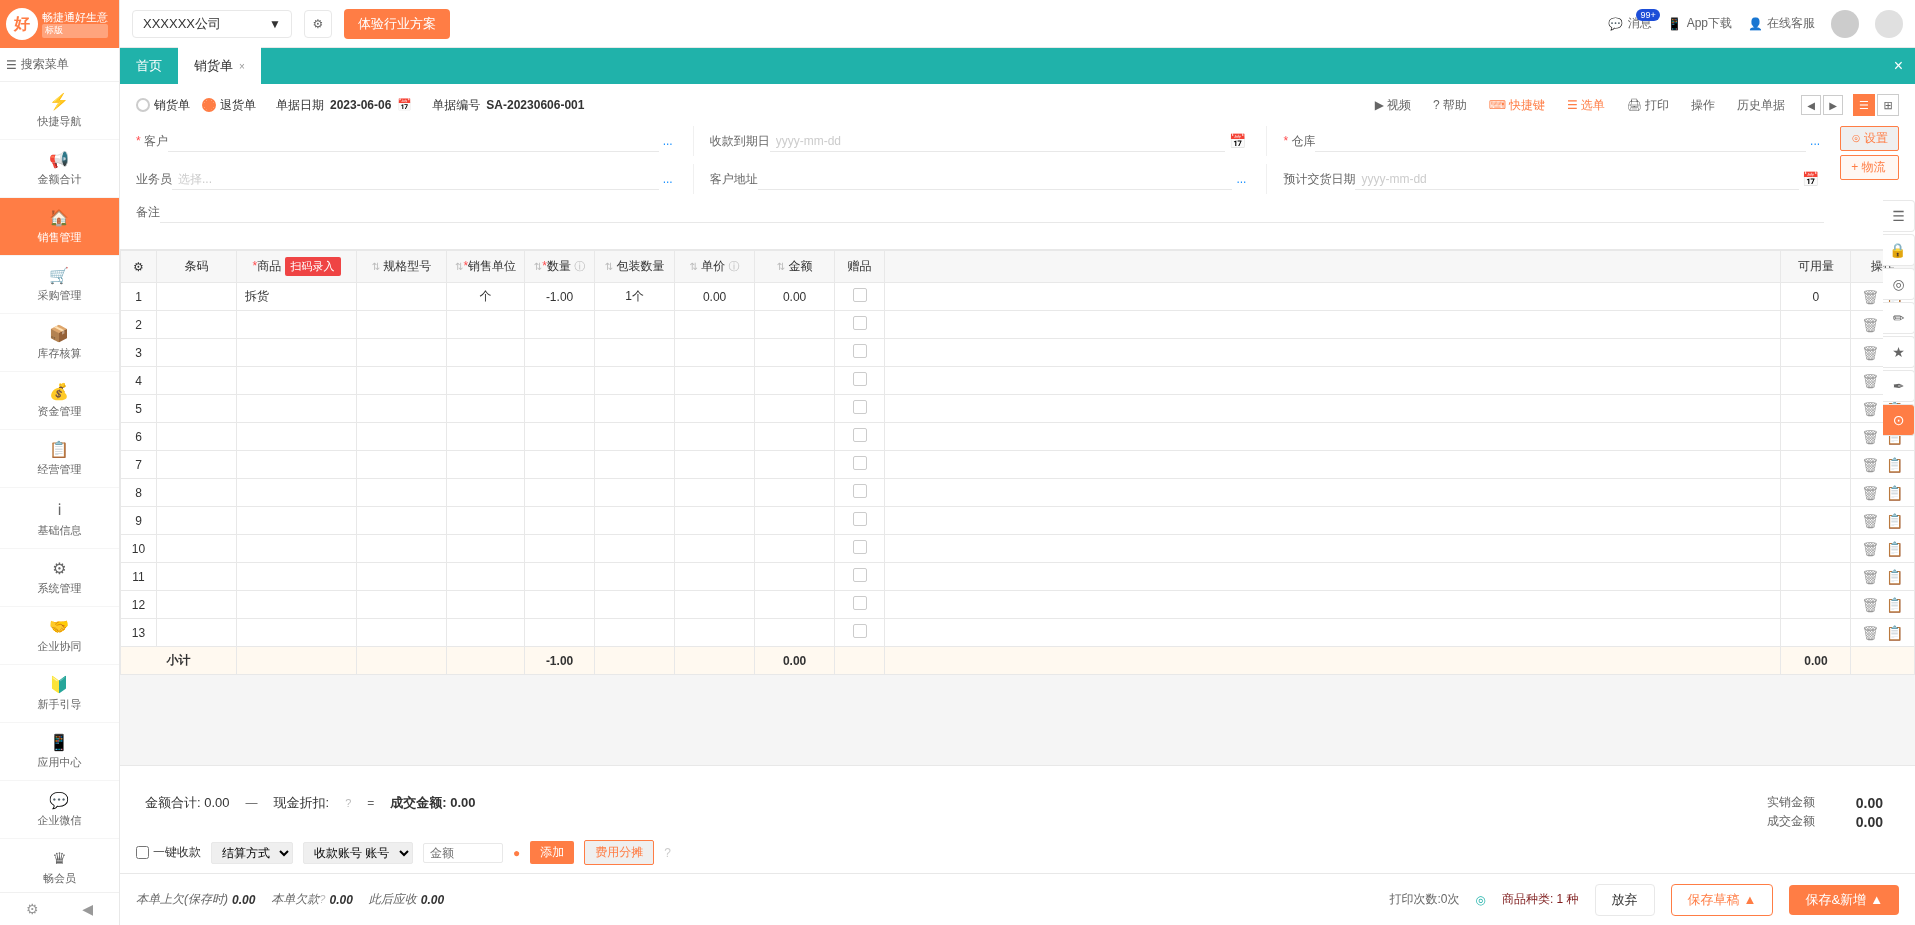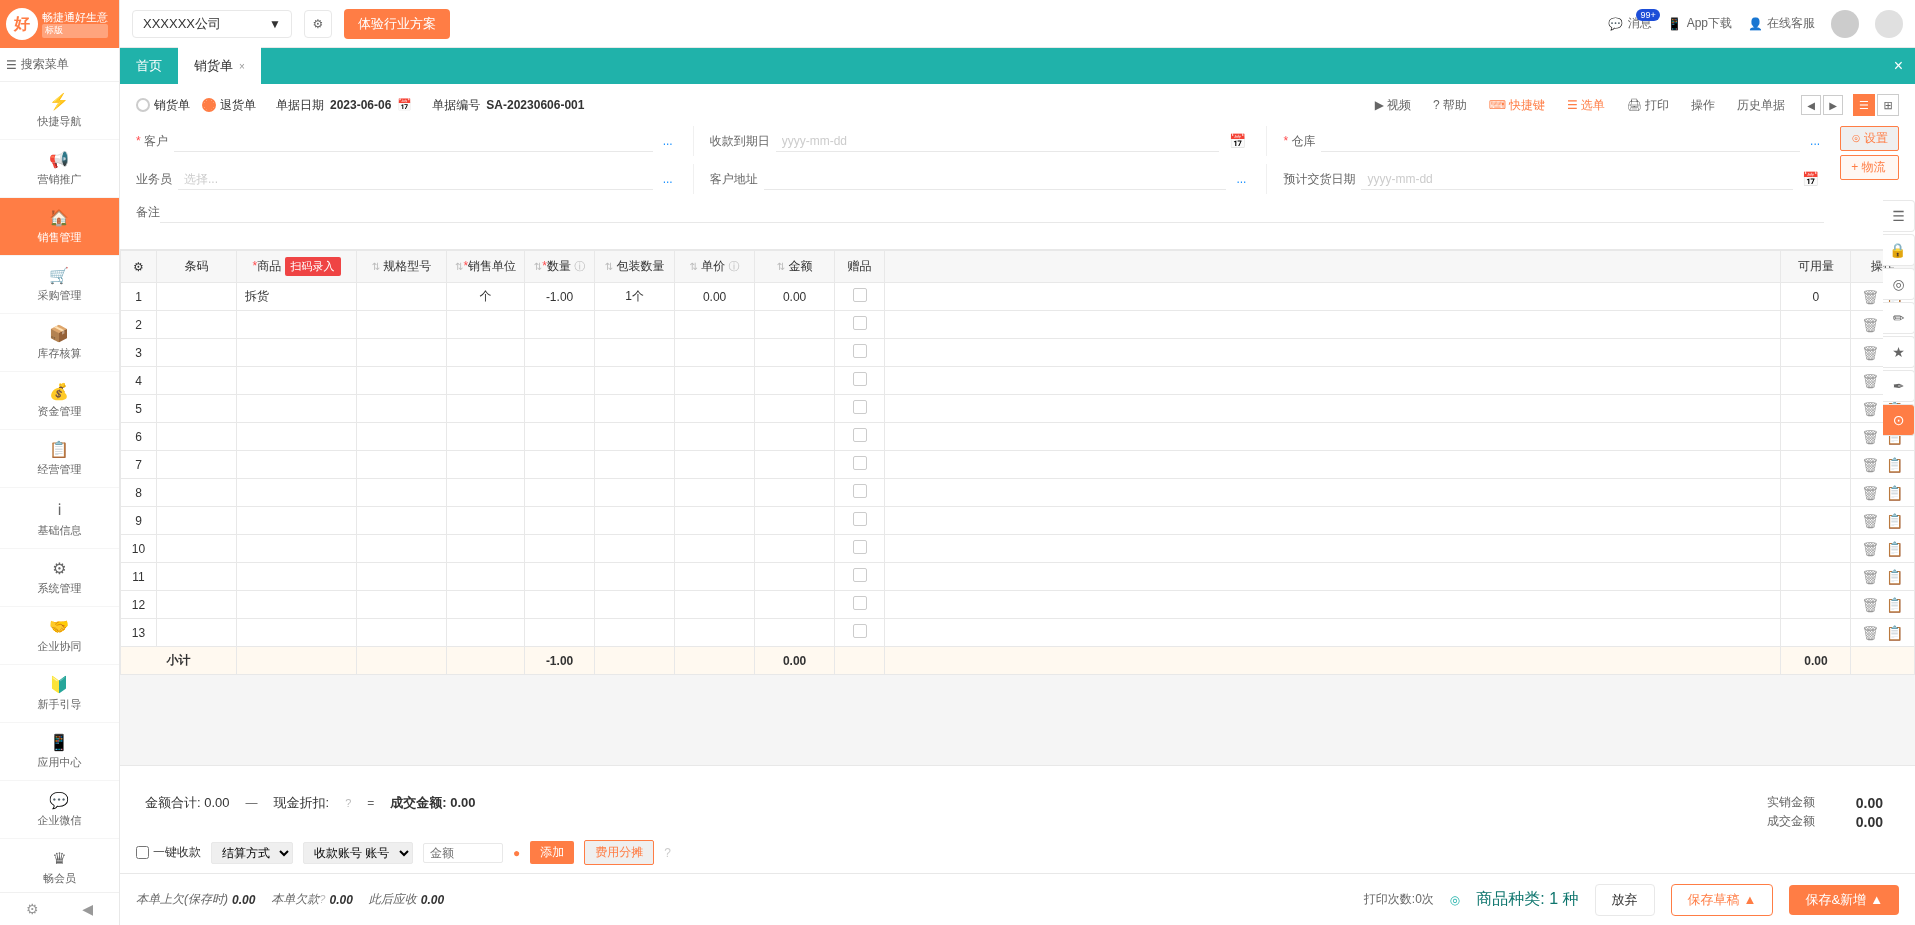--- a/index.html
+++ b/index.html
@@ -62,21 +62,21 @@
     .action-btn { display: flex; align-items: center; gap: 3px; cursor: pointer; padding: 2px 6px; }
     .action-btn.highlight { color: #ff7d45; }
     .nav-arrows { display: flex; gap: 2px; }
     .nav-arrow { width: 20px; height: 20px; border: 1px solid #ccc; display: flex; align-items: center; justify-content: center; cursor: pointer; font-size: 10px; }
     .view-btns { display: flex; gap: 2px; }
     .view-btn { width: 22px; height: 22px; border: 1px solid #ccc; display: flex; align-items: center; justify-content: center; cursor: pointer; font-size: 11px; }
     .view-btn.active { background: #ff7d45; color: #fff; border-color: #ff7d45; }
 
     
     .form-row { display: flex; align-items: center; gap: 0; margin-bottom: 8px; }
-    .form-field { display: flex; align-items: center; flex: 1; gap: 6px; }
+    .form-field { display: flex; align-items: center; flex: 1; gap: 0; }
     .form-label { color: #666; font-size: 12px; white-space: nowrap; }
     .required-mark { color: #ff4d4f; }
     .form-input { flex: 1; border: none; border-bottom: 1px solid #e8e8e8; padding: 3px 6px; font-size: 12px; color: #333; outline: none; background: transparent; }
     .form-input::placeholder { color: #ccc; }
     .form-dots { color: #1890ff; cursor: pointer; padding: 0 4px; }
     .form-cal { color: #20b2aa; cursor: pointer; padding: 0 4px; font-size: 14px; }
     .form-divider { width: 1px; height: 30px; background: #f0f0f0; margin: 0 16px; }
 
     
     .right-btns { display: flex; flex-direction: column; gap: 4px; margin-left: 16px; }
@@ -119,21 +119,21 @@
     .fee-split-btn { border: 1px solid #ff7d45; color: #ff7d45; padding: 3px 10px; border-radius: 2px; cursor: pointer; font-size: 12px; }
     .help-icon { color: #ccc; cursor: pointer; }
 
     
     .bottom-bar { height: 52px; background: #fff; border-top: 1px solid #e8e8e8; display: flex; align-items: center; padding: 0 16px; gap: 16px; }
     .bottom-info { display: flex; align-items: center; gap: 4px; font-size: 12px; color: #333; font-style: italic; }
     .bottom-info-label { color: #666; }
     .bottom-info-num { color: #333; font-weight: bold; }
     .bottom-right { margin-left: auto; display: flex; align-items: center; gap: 16px; }
     .print-info { font-size: 12px; color: #666; }
-    .goods-type { font-size: 16px; color: #0f766e; }
+    .goods-type { font-size: 12px; color: #7f1d1d; }
     .discard-btn { border: 1px solid #e8e8e8; background: #fff; padding: 6px 16px; border-radius: 4px; cursor: pointer; font-size: 13px; color: #333; }
     .save-draft-btn { border: 1px solid #ff7d45; background: #fff; color: #ff7d45; padding: 6px 16px; border-radius: 4px; cursor: pointer; font-size: 13px; display: flex; align-items: center; gap: 4px; }
     .save-new-btn { background: #ff7d45; color: #fff; border: none; padding: 6px 16px; border-radius: 4px; cursor: pointer; font-size: 13px; display: flex; align-items: center; gap: 4px; }
 
     
     .amount-summary { margin-left: auto; text-align: right; font-size: 12px; padding-right: 16px; margin-top: 20px; }
     .amount-row { display: flex; align-items: center; gap: 8px; justify-content: flex-end; margin-bottom: 2px; }
     .amount-label { color: #666; }
     .amount-value { color: #333; font-size: 14px; font-weight: bold; min-width: 60px; text-align: right; }
 
@@ -163,21 +163,21 @@
       <span>搜索菜单</span>
     </div>
     <div class="sidebar-nav">
 
     <div class="sidebar-item">
           <span class="sidebar-item-icon">⚡</span>
           <span class="sidebar-item-label">快捷导航</span>
         </div>
         <div class="sidebar-item">
           <span class="sidebar-item-icon">📢</span>
-          <span class="sidebar-item-label">营销推广</span>
+          <span class="sidebar-item-label">金额合计</span>
         </div>
         <div class="sidebar-item active">
           <span class="sidebar-item-icon">🏠</span>
           <span class="sidebar-item-label">销售管理</span>
         </div>
         <div class="sidebar-item">
           <span class="sidebar-item-icon">🛒</span>
           <span class="sidebar-item-label">采购管理</span>
         </div>
         <div class="sidebar-item">

